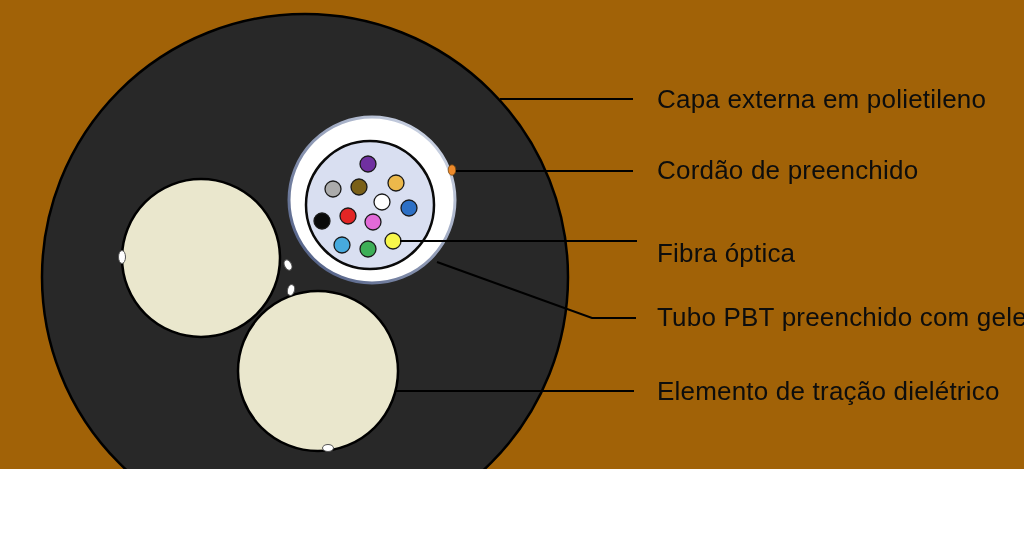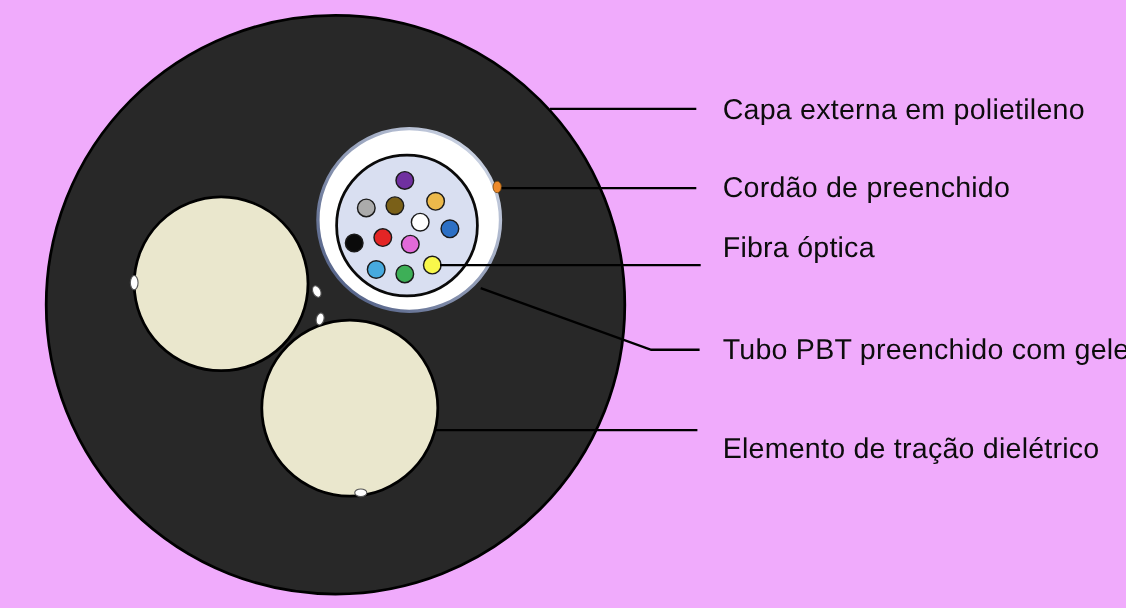--- a/index.html
+++ b/index.html
@@ -4,22 +4,22 @@
 <style>
   html, body {
     margin: 0;
     padding: 0;
     background: #ffffff;
     font-family: "Liberation Sans", "DejaVu Sans", sans-serif;
   }
   .stage {
     position: relative;
     width: 1024px;
-    height: 553px;
-    background: #f0abfc;
+    height: 469px;
+    background: #a16207;
     overflow: hidden;
   }
   .stage svg {
     position: absolute;
     left: 0;
     top: 0;
   }
   .diagram-label {
     position: absolute;
     left: 657px;
@@ -78,16 +78,16 @@
 
     <line x1="500" y1="99" x2="633" y2="99" stroke="#000000" stroke-width="2.2"></line>
     <line x1="456" y1="171" x2="633" y2="171" stroke="#000000" stroke-width="2.2"></line>
     <line x1="400" y1="241" x2="637" y2="241" stroke="#000000" stroke-width="2.2"></line>
     <polyline points="437,262 592,318 636,318" fill="none" stroke="#000000" stroke-width="2.2"></polyline>
     <line x1="396" y1="391" x2="634" y2="391" stroke="#000000" stroke-width="2.2"></line>
   </svg>
 
   <div class="diagram-label" style="top:100px">Capa externa em polietileno</div>
   <div class="diagram-label" style="top:171px">Cordão de preenchido</div>
-  <div class="diagram-label" style="top:226px">Fibra óptica</div>
+  <div class="diagram-label" style="top:254px">Fibra óptica</div>
   <div class="diagram-label" style="top:318px">Tubo PBT preenchido com geleia</div>
-  <div class="diagram-label" style="top:408px">Elemento de tração dielétrico</div>
+  <div class="diagram-label" style="top:392px">Elemento de tração dielétrico</div>
 </div>
 
 </body></html>

